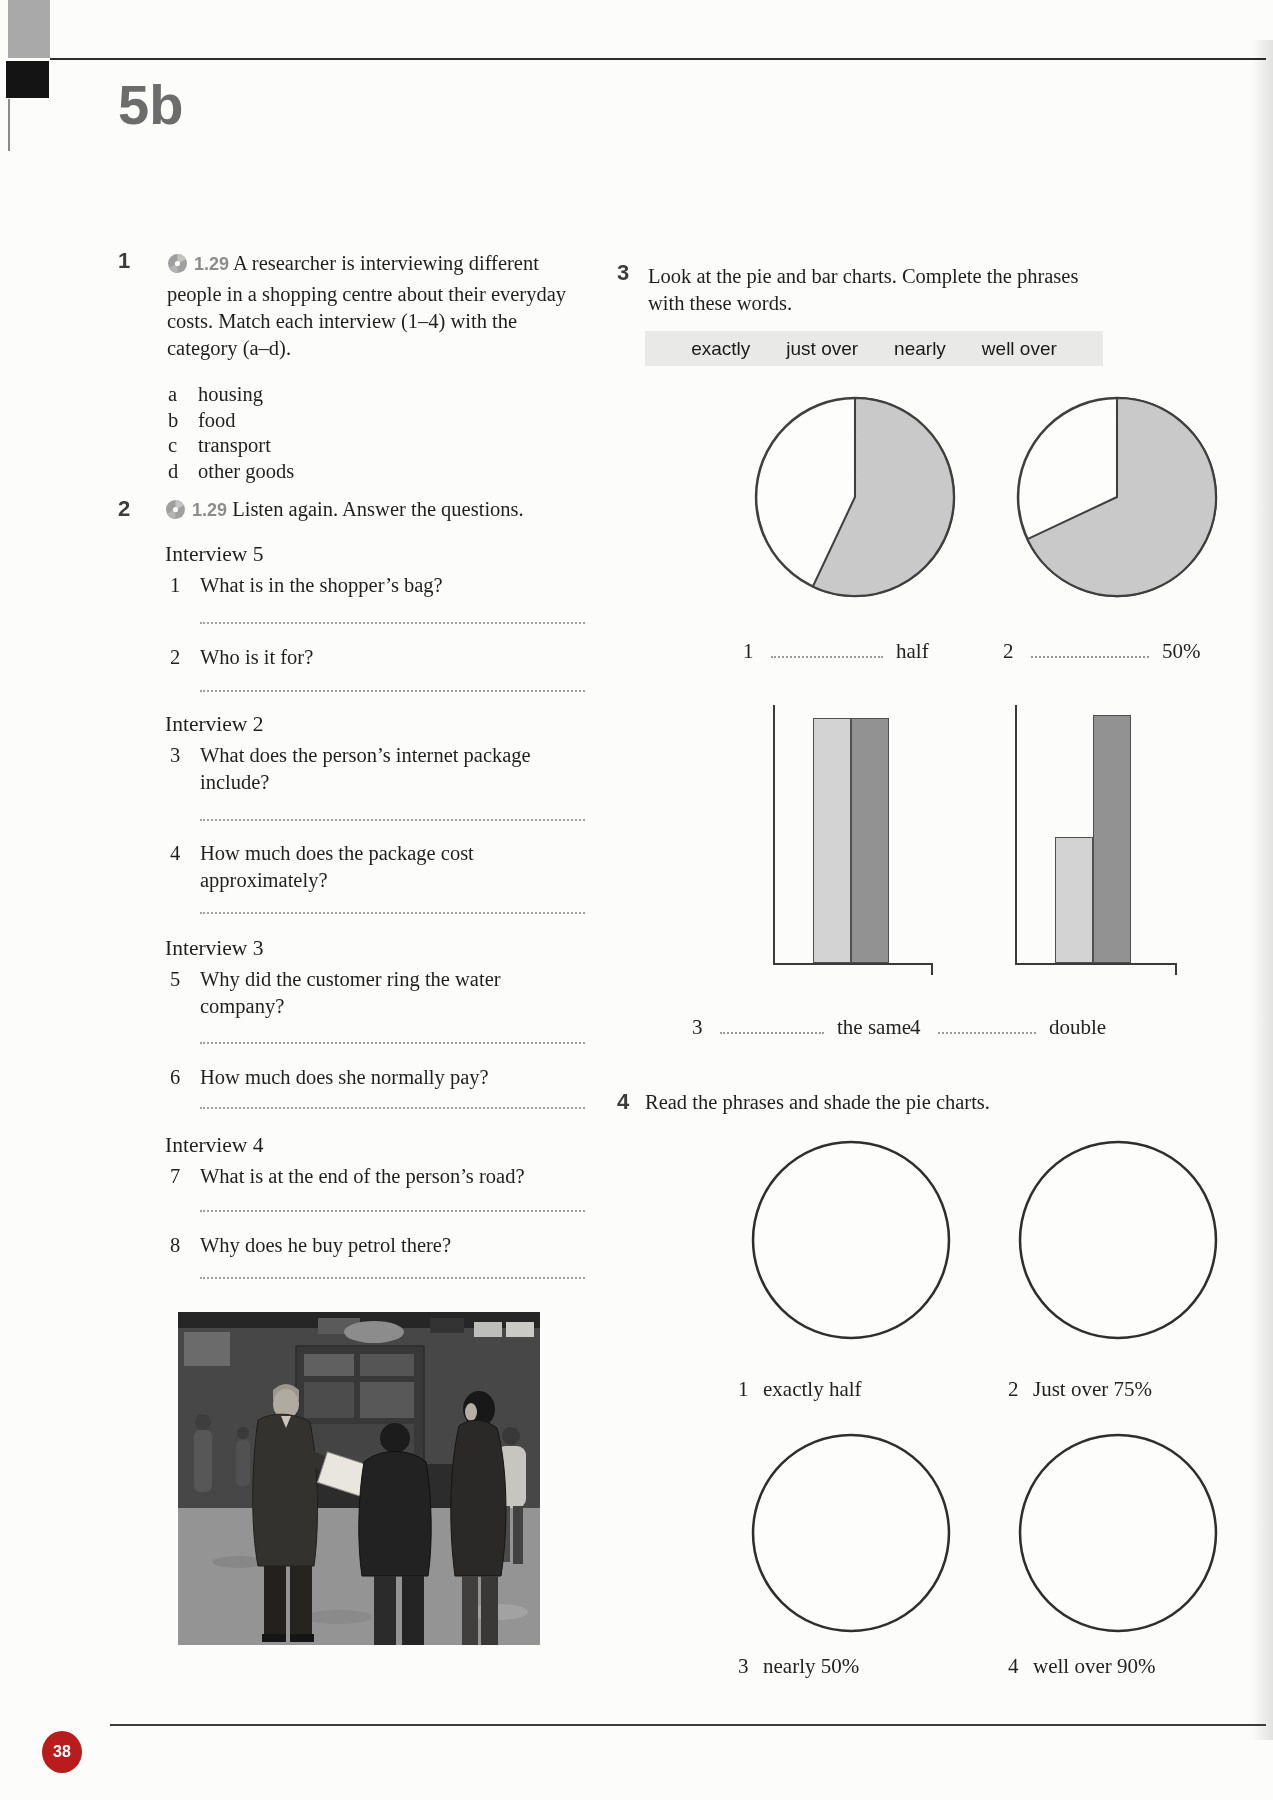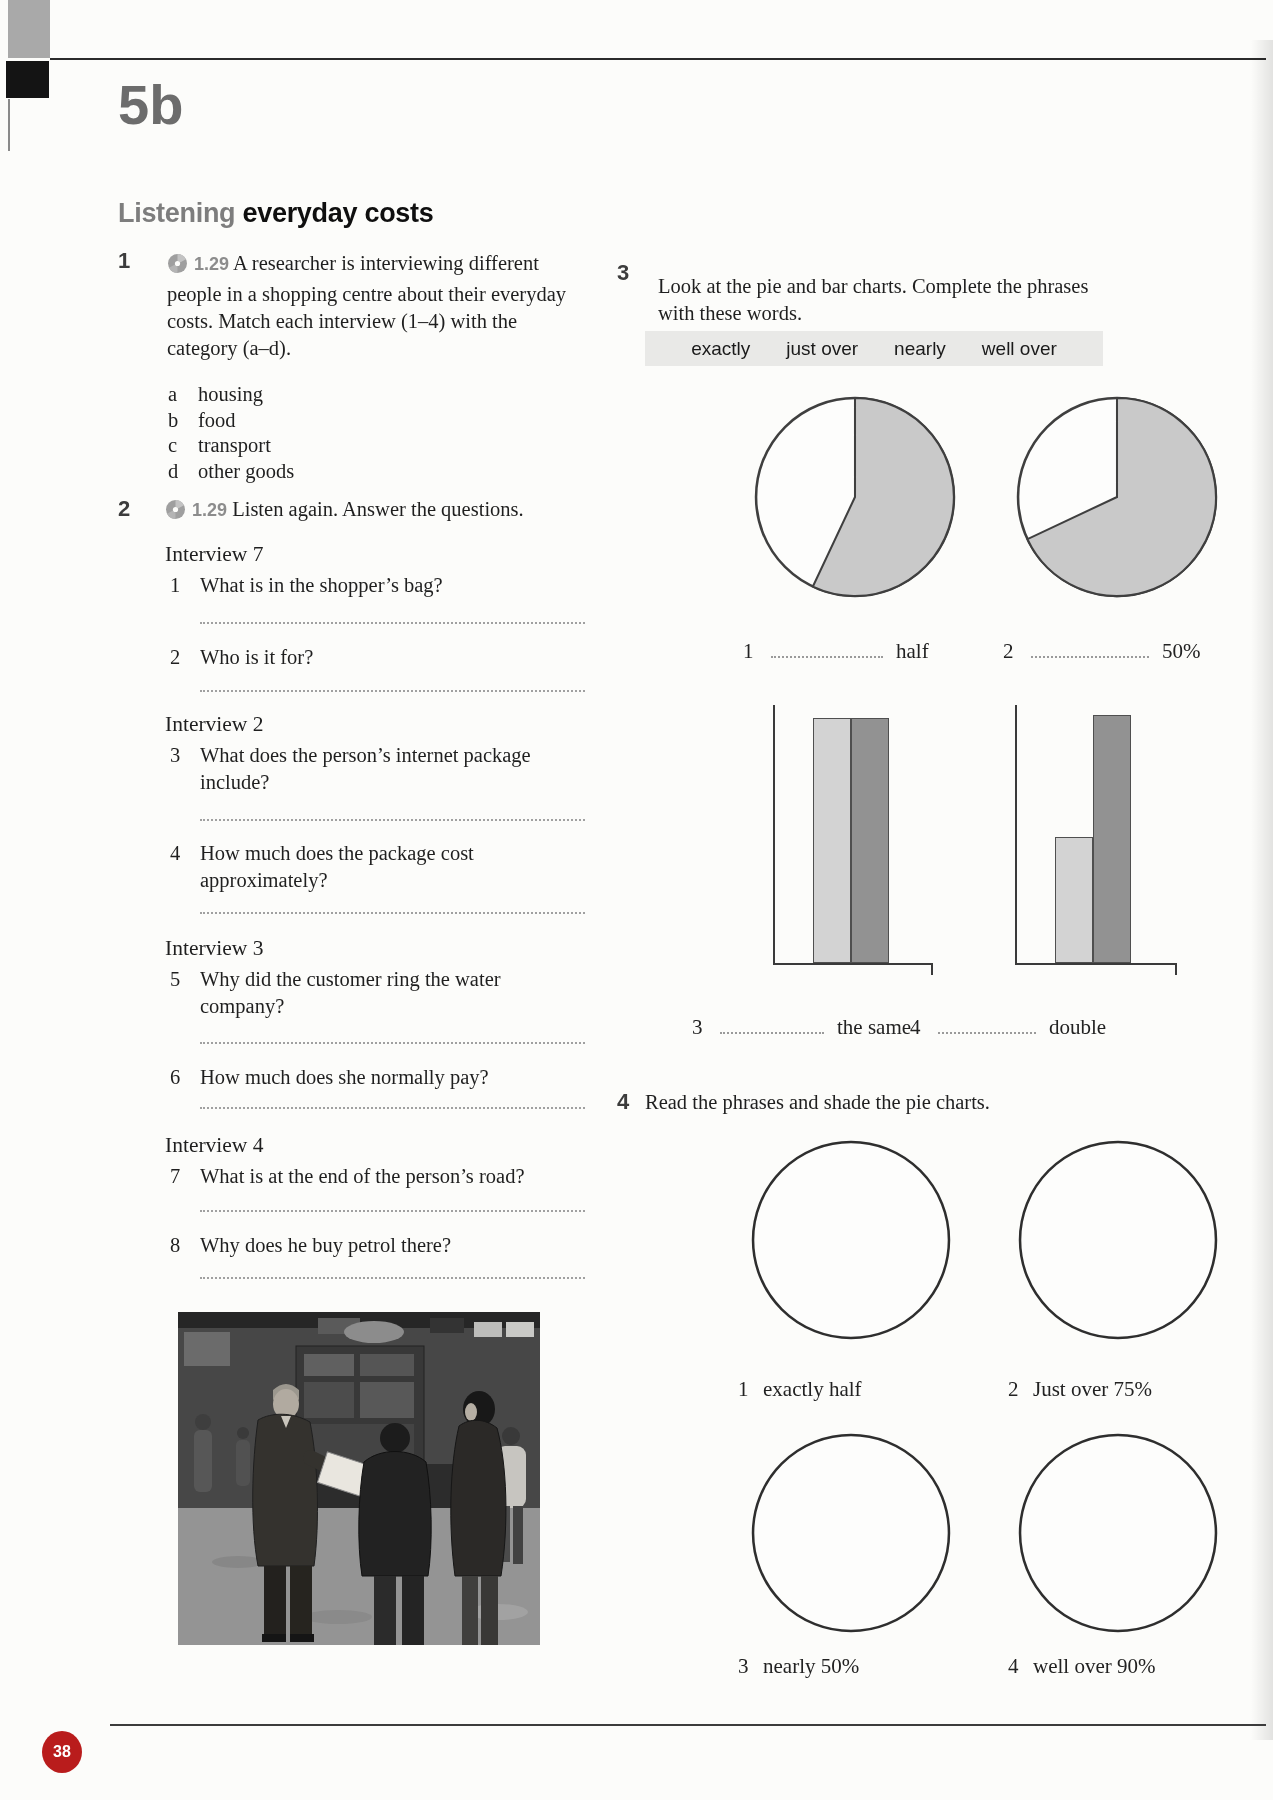--- a/index.html
+++ b/index.html
@@ -92,24 +92,20 @@
   <div class="top-rule"></div>
   <div class="left-tick"></div>
   <div class="edge-shadow"></div>
 
   <header class="unit-header">
     <span class="unit-num">5b</span>
   </header>
 
   <section class="col-left">
 
-    <h2 class="sec-head abs" style="top:0">
-      <span class="gray">Listening</span>
-      <span class="blk">everyday costs</span>
-    </h2>
 
     <div class="ex-row abs" style="top:50px;left:0;right:0">
       <span class="ex-num">1</span>
       <div class="ex-body">
         <p class="body-text" style="margin:2px">
           <span class="cd">
             <svg width="21" height="21" viewBox="0 0 21 21">
               <circle cx="10.5" cy="10.5" r="9.5" fill="#9f9f9f"></circle>
               <path d="M10.5 1 A9.5 9.5 0 0 1 19 6.2 L13 9.5 A3.8 3.8 0 0 0 10.5 8 Z" fill="#c3c3c3"></path>
               <path d="M10.5 20 A9.5 9.5 0 0 1 2 14.8 L8 11.5 A3.8 3.8 0 0 0 10.5 13 Z" fill="#b4b4b4"></path>
@@ -149,21 +145,21 @@
               <path d="M10.5 1 A9.5 9.5 0 0 1 19 6.2 L13 9.5 A3.8 3.8 0 0 0 10.5 8 Z" fill="#c3c3c3"></path>
               <path d="M10.5 20 A9.5 9.5 0 0 1 2 14.8 L8 11.5 A3.8 3.8 0 0 0 10.5 13 Z" fill="#b4b4b4"></path>
               <circle cx="10.5" cy="10.5" r="2.6" fill="#fcfcfa"></circle>
             </svg>
           </span><b class="audio">1.29</b>
           <span>Listen again. Answer the questions.</span>
         </p>
       </div>
     </div>
 
-    <h3 class="int-title" style="top:344px">Interview 7</h3>
+    <h3 class="int-title" style="top:344px">Interview 5</h3>
     <div class="q" style="top:374px">
       <span class="q-num">1</span>
       <span class="q-text">What is in the shopper’s bag?</span>
     </div>
     <div class="ans" style="top:422px"></div>
     <div class="q" style="top:446px">
       <span class="q-num">2</span>
       <span class="q-text">Who is it for?</span>
     </div>
     <div class="ans" style="top:490px"></div>
@@ -270,21 +266,21 @@
       <rect x="303" y="264" width="17" height="69" fill="#393836"></rect>
     </g>
   </svg>
 
   <section class="col-right">
 
 
     <div class="ex-row-r blk-abs" style="top:55px;width:500px">
       <span class="ex-num">3</span>
       <div class="ex-body">
-        <p class="body-text" style="margin:13px">Look at the pie and bar charts. Complete the phrases with these words.</p>
+        <p class="body-text" style="margin:3px">Look at the pie and bar charts. Complete the phrases with these words.</p>
       </div>
     </div>
 
     <div class="word-box">
       <span>exactly</span>
       <span>just over</span>
       <span>nearly</span>
       <span>well over</span>
     </div>
 

